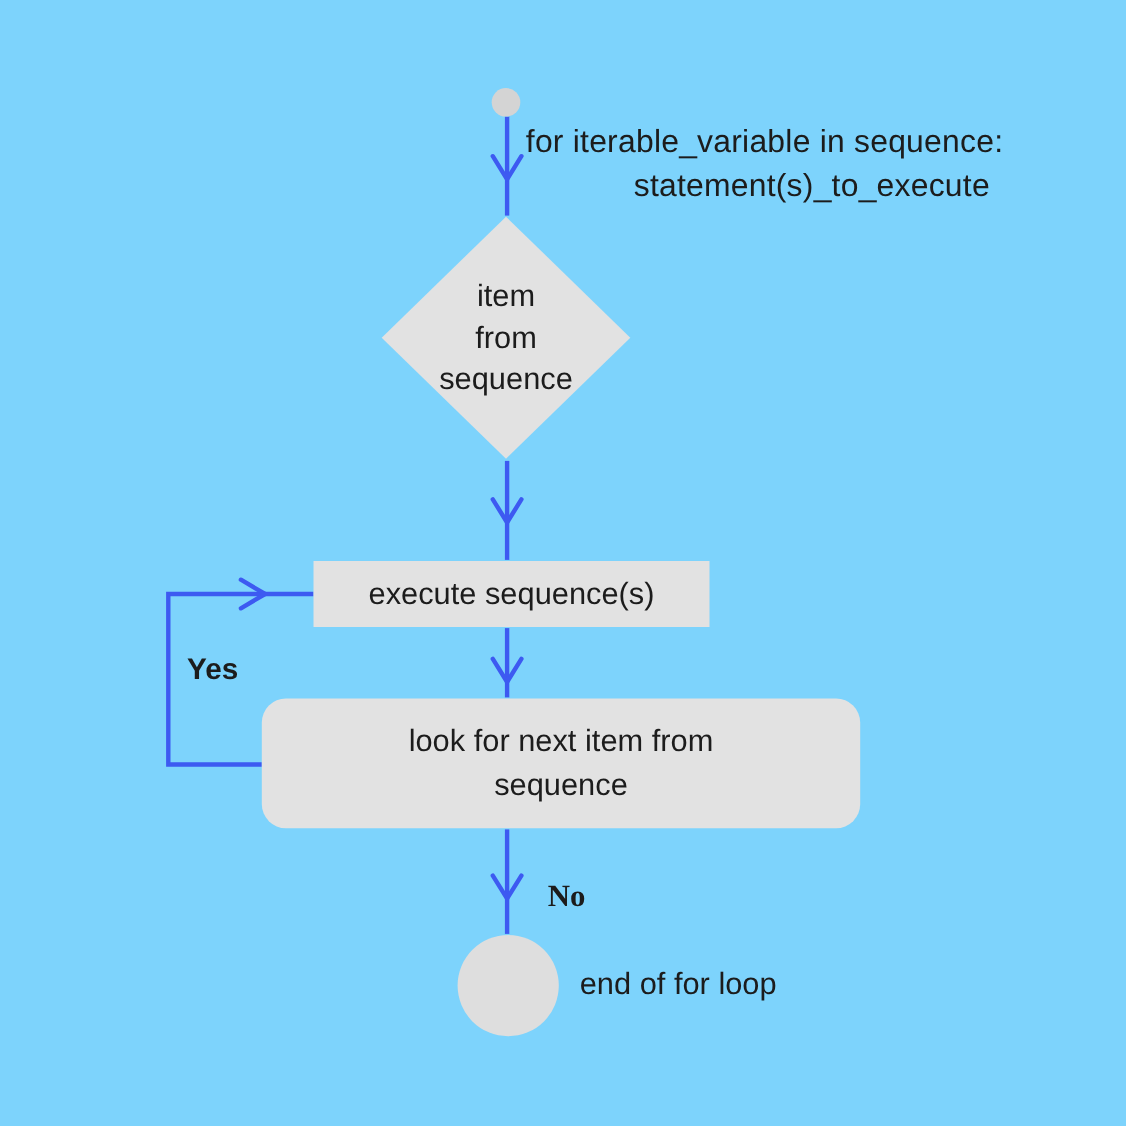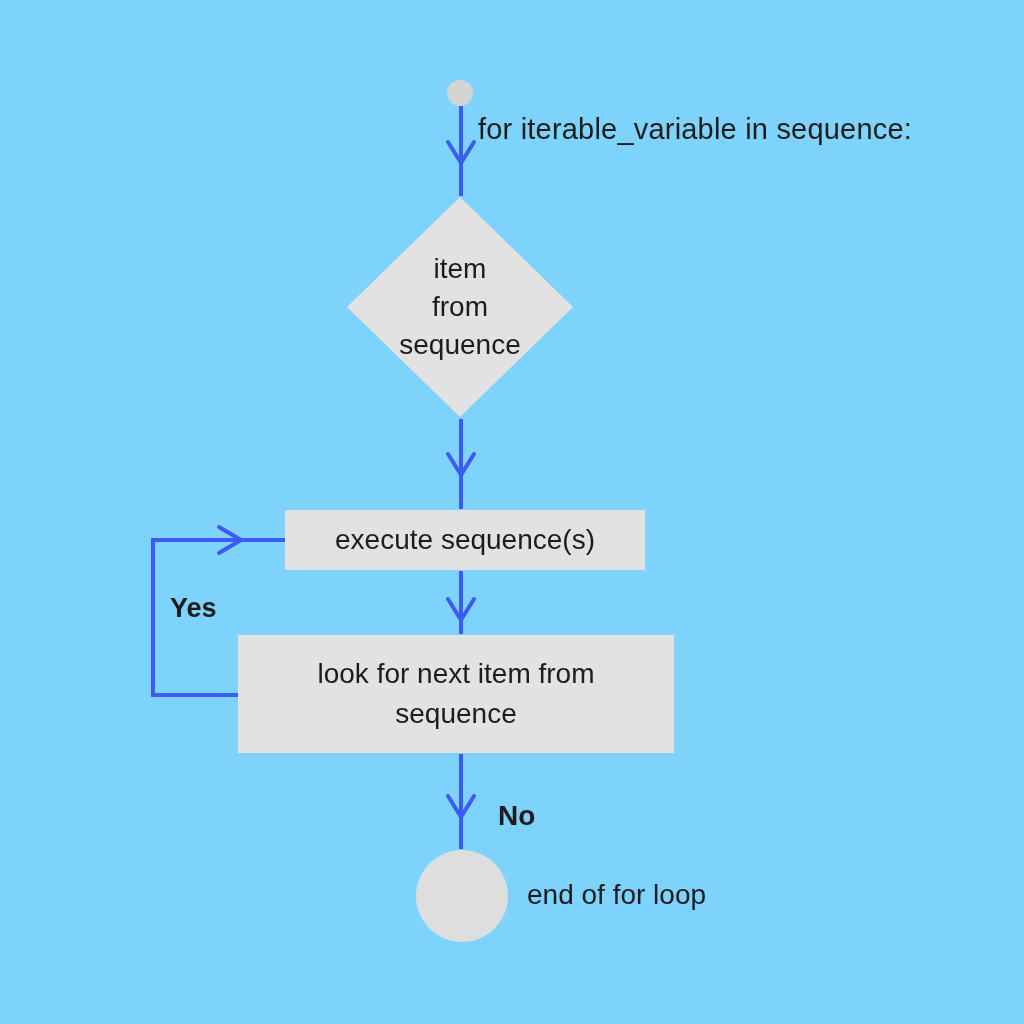--- a/index.html
+++ b/index.html
@@ -42,25 +42,25 @@
   }
 
   .process{
     position:absolute;
     background:var(--node-fill);
     display:flex;align-items:center;justify-content:center;
     text-align:center;
     font-size:28px;line-height:40px;color:var(--text);
   }
   .process-execute{left:285px;top:510px;width:360px;height:60px;}
-  .process-next{left:238px;top:635px;width:436px;height:118px;}
+  .process-next{left:238px;top:635px;width:544px;height:118px;border-radius:22px;}
 
   .edge-label{font-weight:700;font-size:27px;}
   .label-yes{left:170px;top:593px;}
-  .label-no{left:498px;top:800px;font-size:28px;}
+  .label-no{left:498px;top:800px;font-size:28px;font-family:Liberation Serif, serif;}
 
   .end-label{
     left:527px;top:879px;
     font-size:28px;font-weight:400;
   }
 </style>
 </head>
 <body>
 
 <div class="canvas">
@@ -82,20 +82,21 @@
     <polyline class="edge" points="238,695 153,695 153,540 285,540"></polyline>
     <polyline class="chev" points="219,527 241,540 219,553"></polyline>
 
     <circle class="shape-start" cx="460" cy="93" r="13"></circle>
     <polygon class="shape-diamond" points="460,197 573,307 460,417 347,307"></polygon>
     <circle class="shape-end" cx="462" cy="896" r="46"></circle>
   </svg>
 
   <div class="label code-block">
     <div class="code-line1">for iterable_variable in sequence:</div>
+    <div class="code-line2">statement(s)_to_execute</div>
   </div>
 
   <div class="label diamond-text">
     <div>item</div>
     <div>from</div>
     <div>sequence</div>
   </div>
 
   <div class="process process-execute">
     <span>execute sequence(s)</span>

